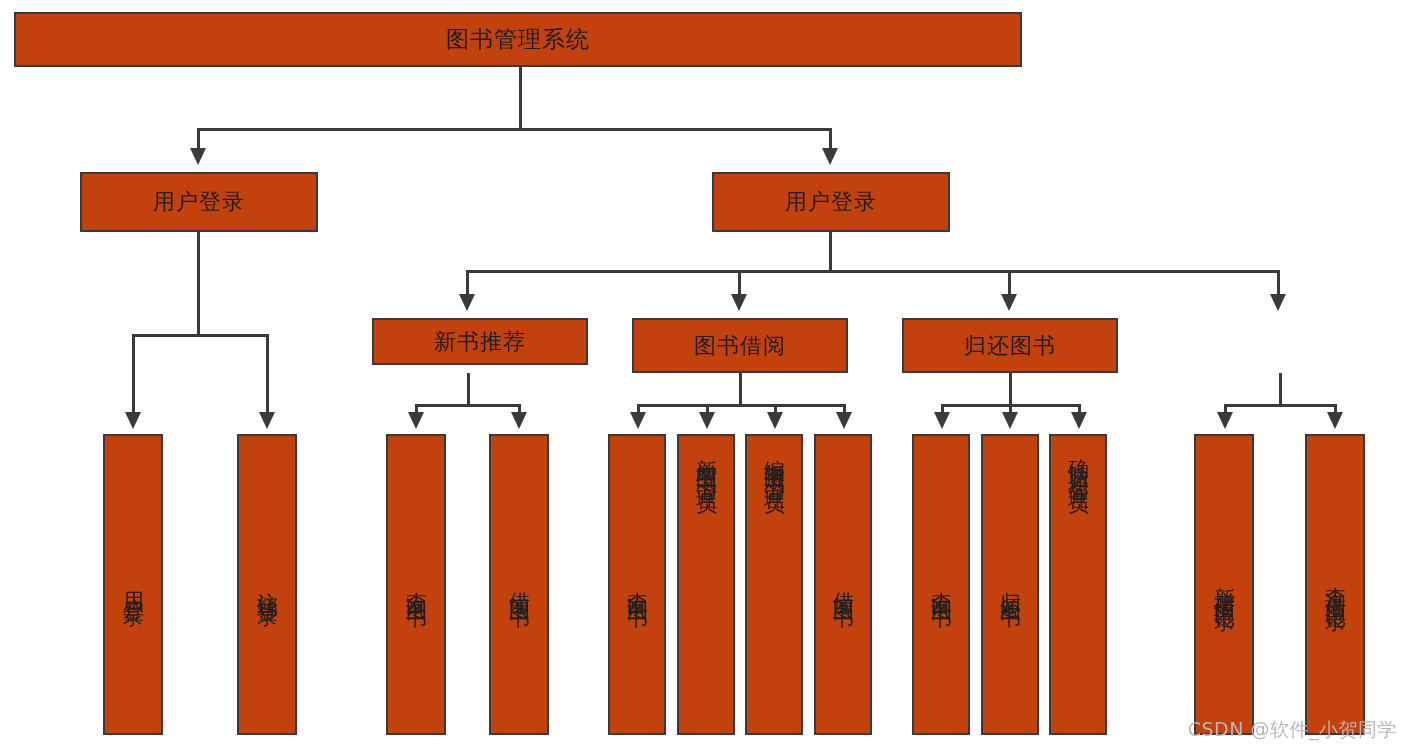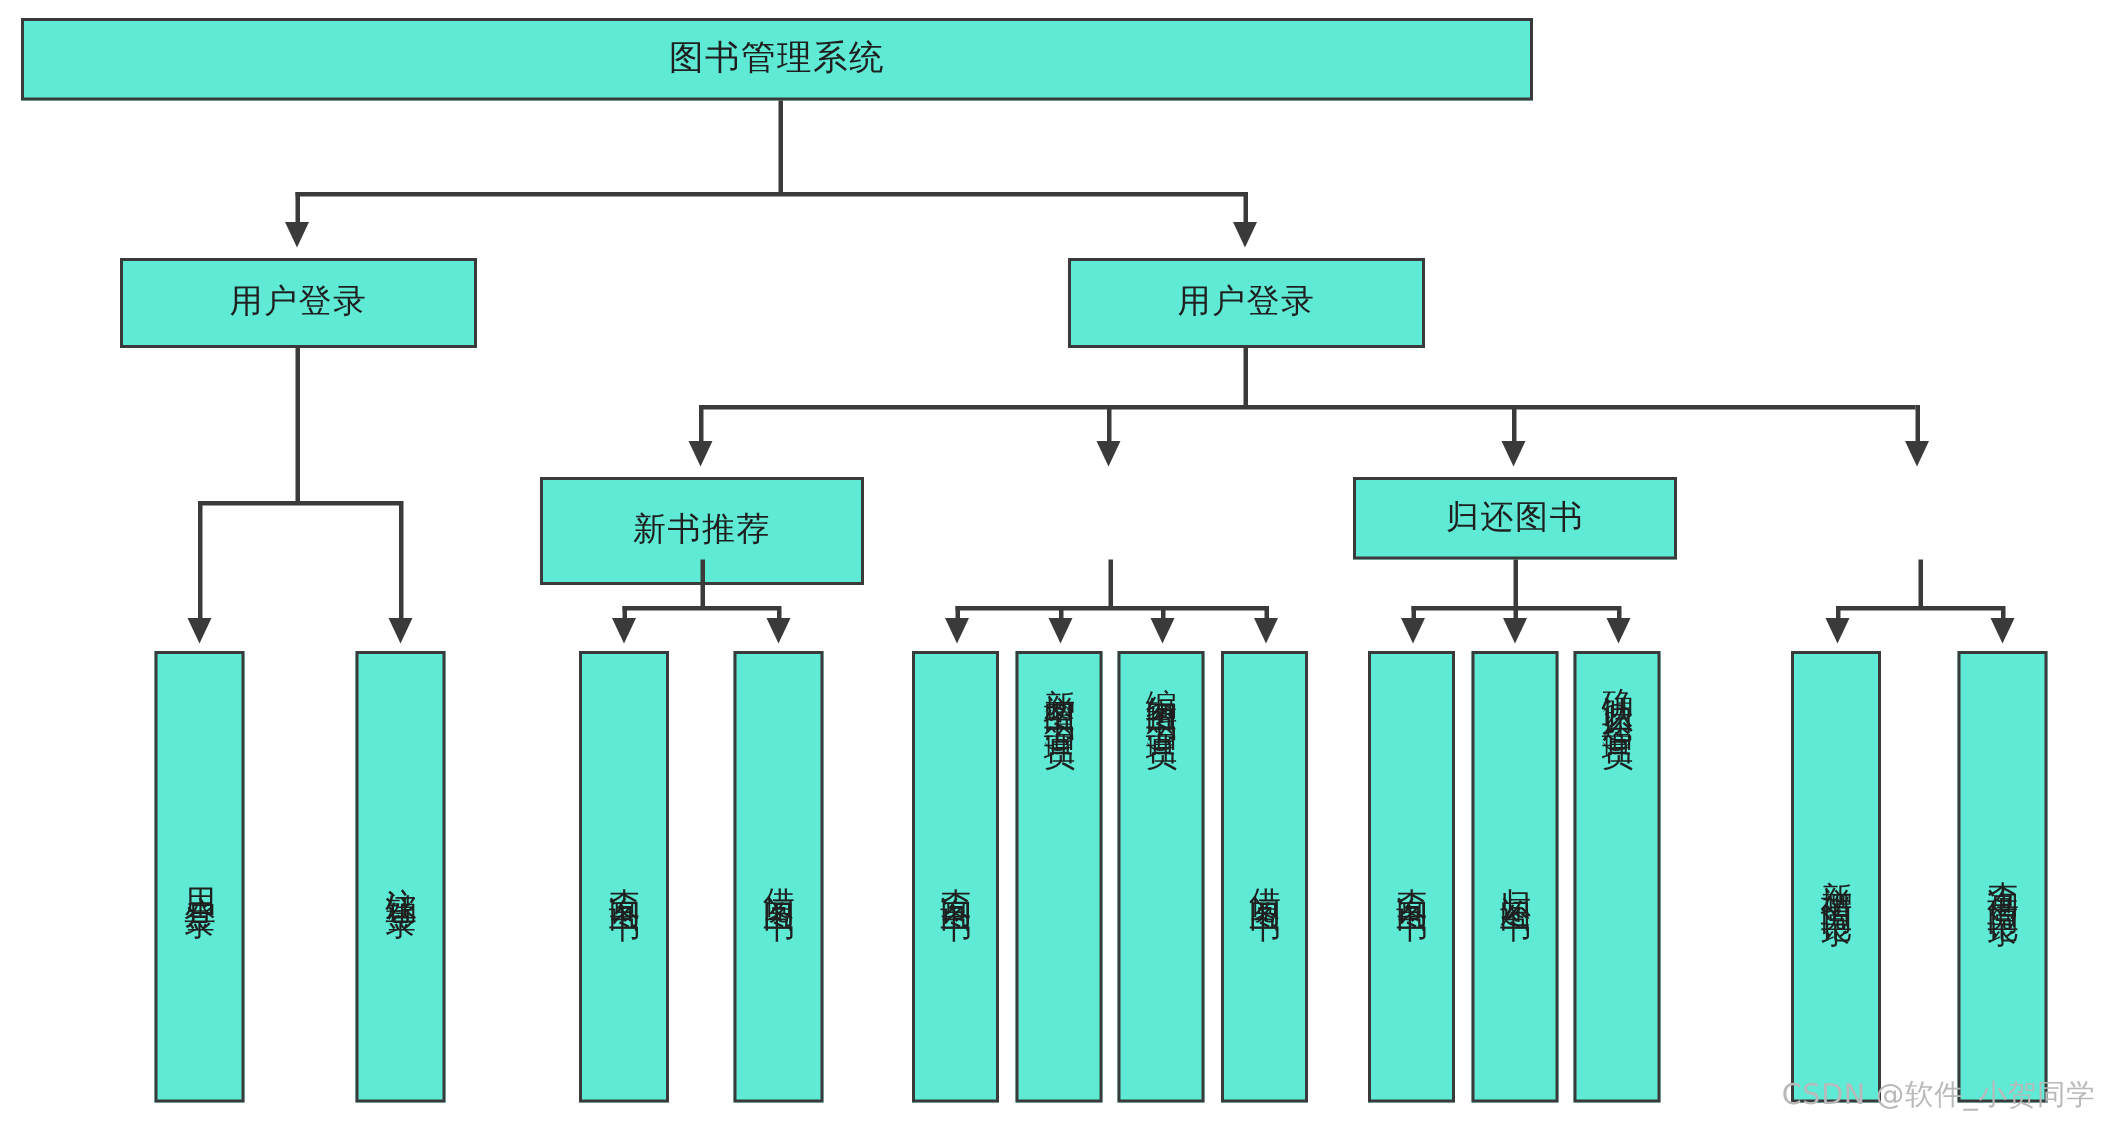--- a/index.html
+++ b/index.html
@@ -12,21 +12,21 @@
     position:relative;
     width:1405px;
     height:747px;
     background:#ffffff;
     overflow:hidden;
   }
   
   .node{
     position:absolute;
     box-sizing:border-box;
-    background:#5eead4;
+    background:#c2410c;
     border:2.5px solid #3a3a3a;
     display:flex;
     align-items:center;
     justify-content:center;
     text-align:center;
   }
   .node .label{
     font-size:22px;
     line-height:1.15;
     letter-spacing:1px;
@@ -112,22 +112,25 @@
   <div class="conn hline" style="left:466px;top:270px;width:811px;"></div>
   <div class="conn vline" style="left:466px;top:270px;height:26px;"></div>
   <div class="arrow" style="left:459px;top:294px;"></div>
   <div class="conn vline" style="left:738px;top:270px;height:26px;"></div>
   <div class="arrow" style="left:731px;top:294px;"></div>
   <div class="conn vline" style="left:1008px;top:270px;height:26px;"></div>
   <div class="arrow" style="left:1001px;top:294px;"></div>
   <div class="conn vline" style="left:1277px;top:270px;height:26px;"></div>
   <div class="arrow" style="left:1270px;top:294px;"></div>
 
-  <div class="node level2" style="left:360px;top:318px;width:216px;height:72px;">
+  <div class="node level2" style="left:372px;top:318px;width:216px;height:47px;">
     <span class="label">新书推荐</span>
+  </div>
+  <div class="node level2" style="left:632px;top:318px;width:216px;height:55px;">
+    <span class="label">图书借阅</span>
   </div>
   <div class="node level2" style="left:902px;top:318px;width:216px;height:55px;">
     <span class="label">归还图书</span>
   </div>
 
   <div class="conn vline" style="left:467px;top:373px;height:33px;"></div>
   <div class="conn hline" style="left:415px;top:404px;width:105px;"></div>
   <div class="conn vline" style="left:415px;top:404px;height:10px;"></div>
   <div class="arrow" style="left:408px;top:412px;"></div>
   <div class="conn vline" style="left:518px;top:404px;height:10px;"></div>

